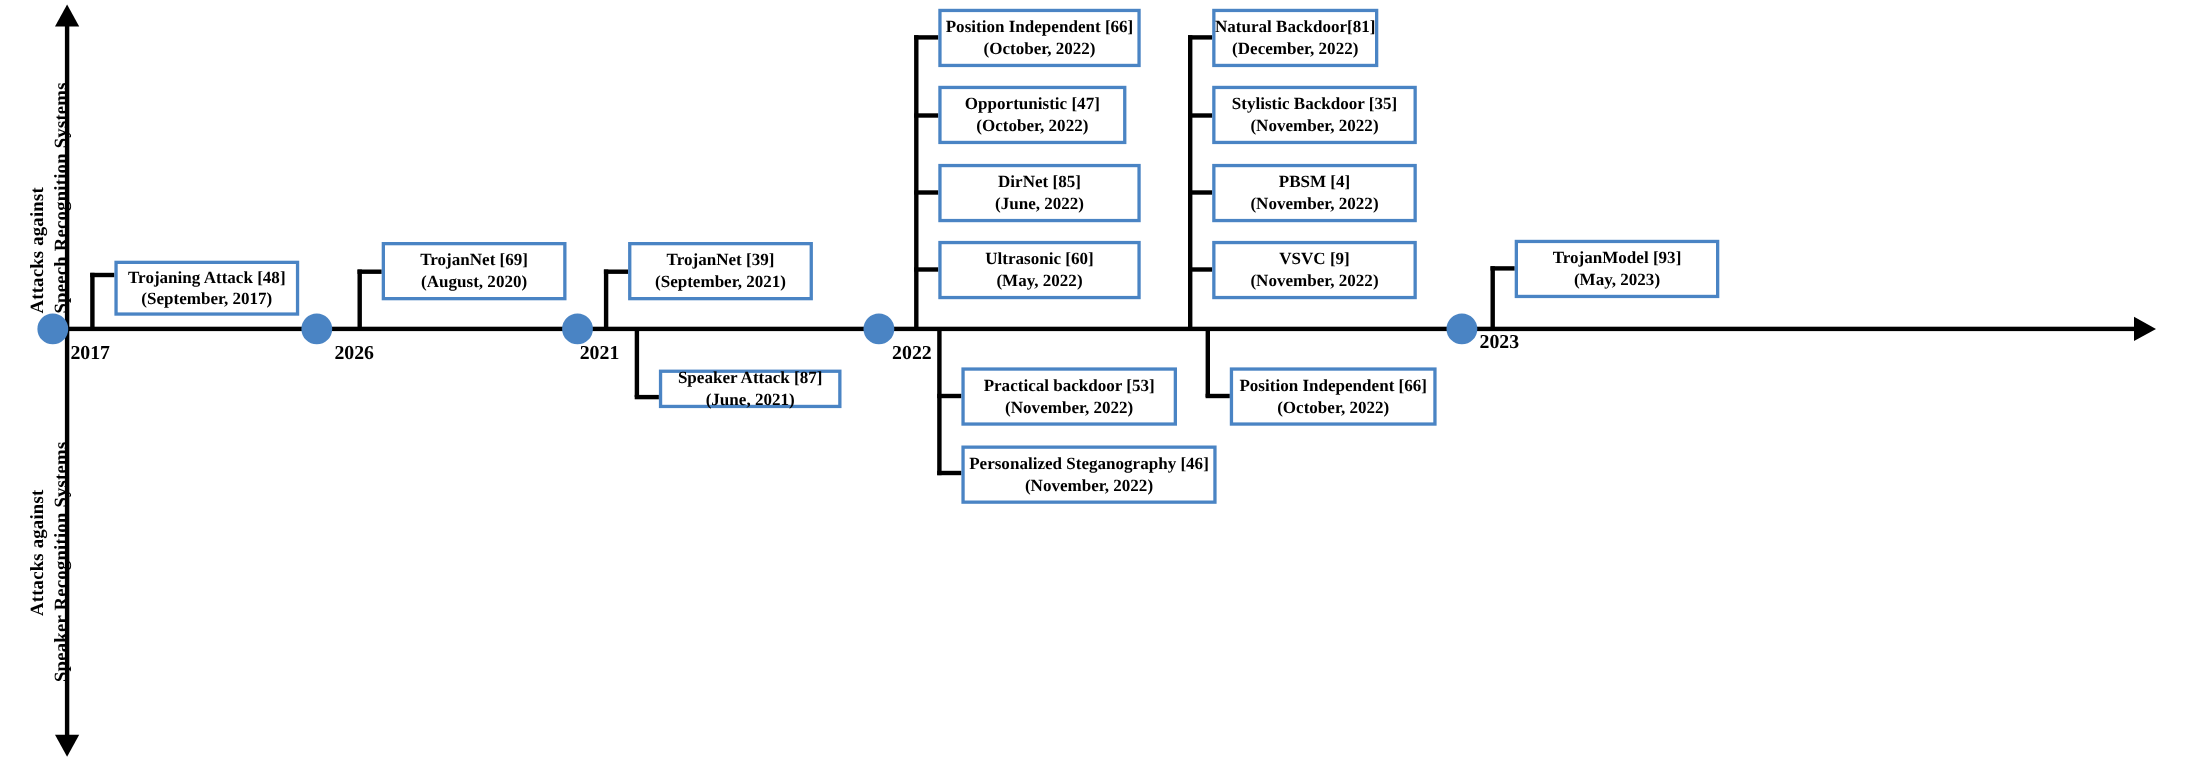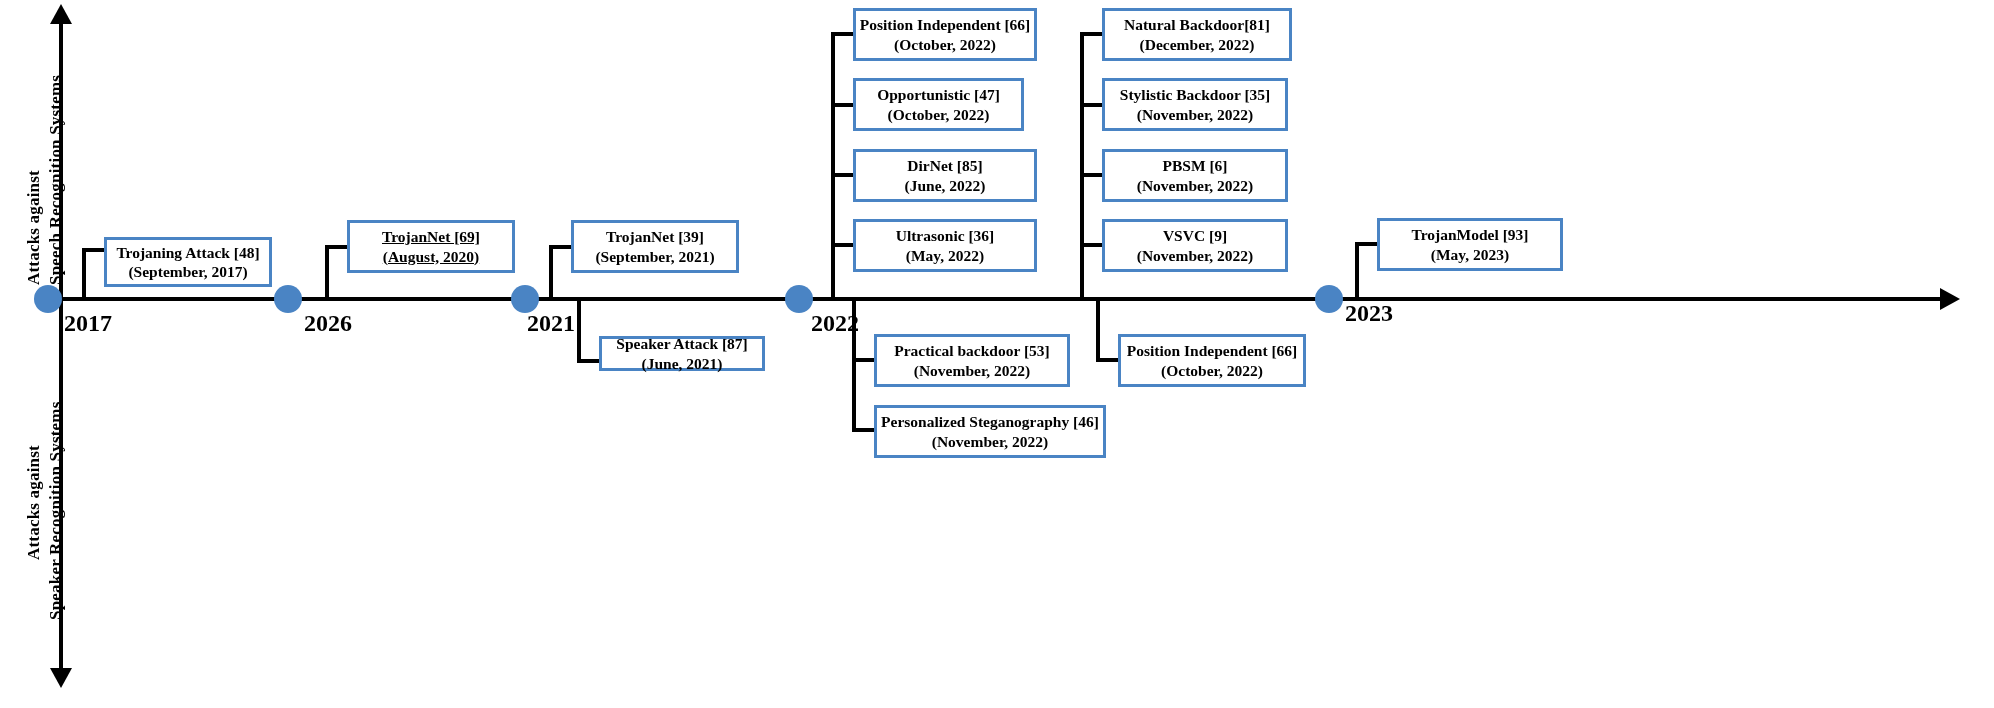--- a/index.html
+++ b/index.html
@@ -41,21 +41,21 @@
   }
 
   .dot{
     position:absolute;
     width:28px;height:28px;border-radius:50%;
     background:#4a84c4;
   }
   .yearlabel{
     position:absolute;
     font-weight:bold;
-    font-size:24px;
+    font-size:18px;
     color:#000;
     white-space:nowrap;
     font-family:"Liberation Serif", serif;
   }
 
   
   .ebox{
     position:absolute;
     box-sizing:border-box;
     border:3px solid #4a84c4;
@@ -144,21 +144,21 @@
   <div class="conn-h" style="left:852px;top:428px;width:24px;"></div>
 
   <div class="conn-v" style="left:1096px;top:299px;height:62px;"></div>
   <div class="conn-h" style="left:1096px;top:358px;width:24px;"></div>
 
   <div class="ebox" style="left:104px;top:237px;width:168px;height:50px;">
     <span class="t1">Trojaning Attack [48]</span>
     <span class="t2">(September, 2017)</span>
   </div>
 
-  <div class="ebox" style="left:347px;top:220px;width:168px;height:53px;text-decoration:underline;">
+  <div class="ebox" style="left:347px;top:220px;width:168px;height:53px;">
     <span class="t1">TrojanNet [69]</span>
     <span class="t2">(August, 2020)</span>
   </div>
 
   <div class="ebox" style="left:571px;top:220px;width:168px;height:53px;">
     <span class="t1">TrojanNet [39]</span>
     <span class="t2">(September, 2021)</span>
   </div>
 
   <div class="ebox" style="left:853px;top:8px;width:184px;height:53px;">
@@ -170,36 +170,36 @@
     <span class="t1">Opportunistic [47]</span>
     <span class="t2">(October, 2022)</span>
   </div>
 
   <div class="ebox" style="left:853px;top:149px;width:184px;height:53px;">
     <span class="t1">DirNet [85]</span>
     <span class="t2">(June, 2022)</span>
   </div>
 
   <div class="ebox" style="left:853px;top:219px;width:184px;height:53px;">
-    <span class="t1">Ultrasonic [36]</span>
+    <span class="t1">Ultrasonic [60]</span>
     <span class="t2">(May, 2022)</span>
   </div>
 
-  <div class="ebox" style="left:1102px;top:8px;width:190px;height:53px;">
+  <div class="ebox" style="left:1102px;top:8px;width:151px;height:53px;">
     <span class="t1">Natural Backdoor[81]</span>
     <span class="t2">(December, 2022)</span>
   </div>
 
   <div class="ebox" style="left:1102px;top:78px;width:186px;height:53px;">
     <span class="t1">Stylistic Backdoor [35]</span>
     <span class="t2">(November, 2022)</span>
   </div>
 
   <div class="ebox" style="left:1102px;top:149px;width:186px;height:53px;">
-    <span class="t1">PBSM [6]</span>
+    <span class="t1">PBSM [4]</span>
     <span class="t2">(November, 2022)</span>
   </div>
 
   <div class="ebox" style="left:1102px;top:219px;width:186px;height:53px;align-items:center;">
     <span class="t1">VSVC [9]</span>
     <span class="t2">(November, 2022)</span>
   </div>
 
   <div class="ebox" style="left:1377px;top:218px;width:186px;height:53px;">
     <span class="t1">TrojanModel [93]</span>

